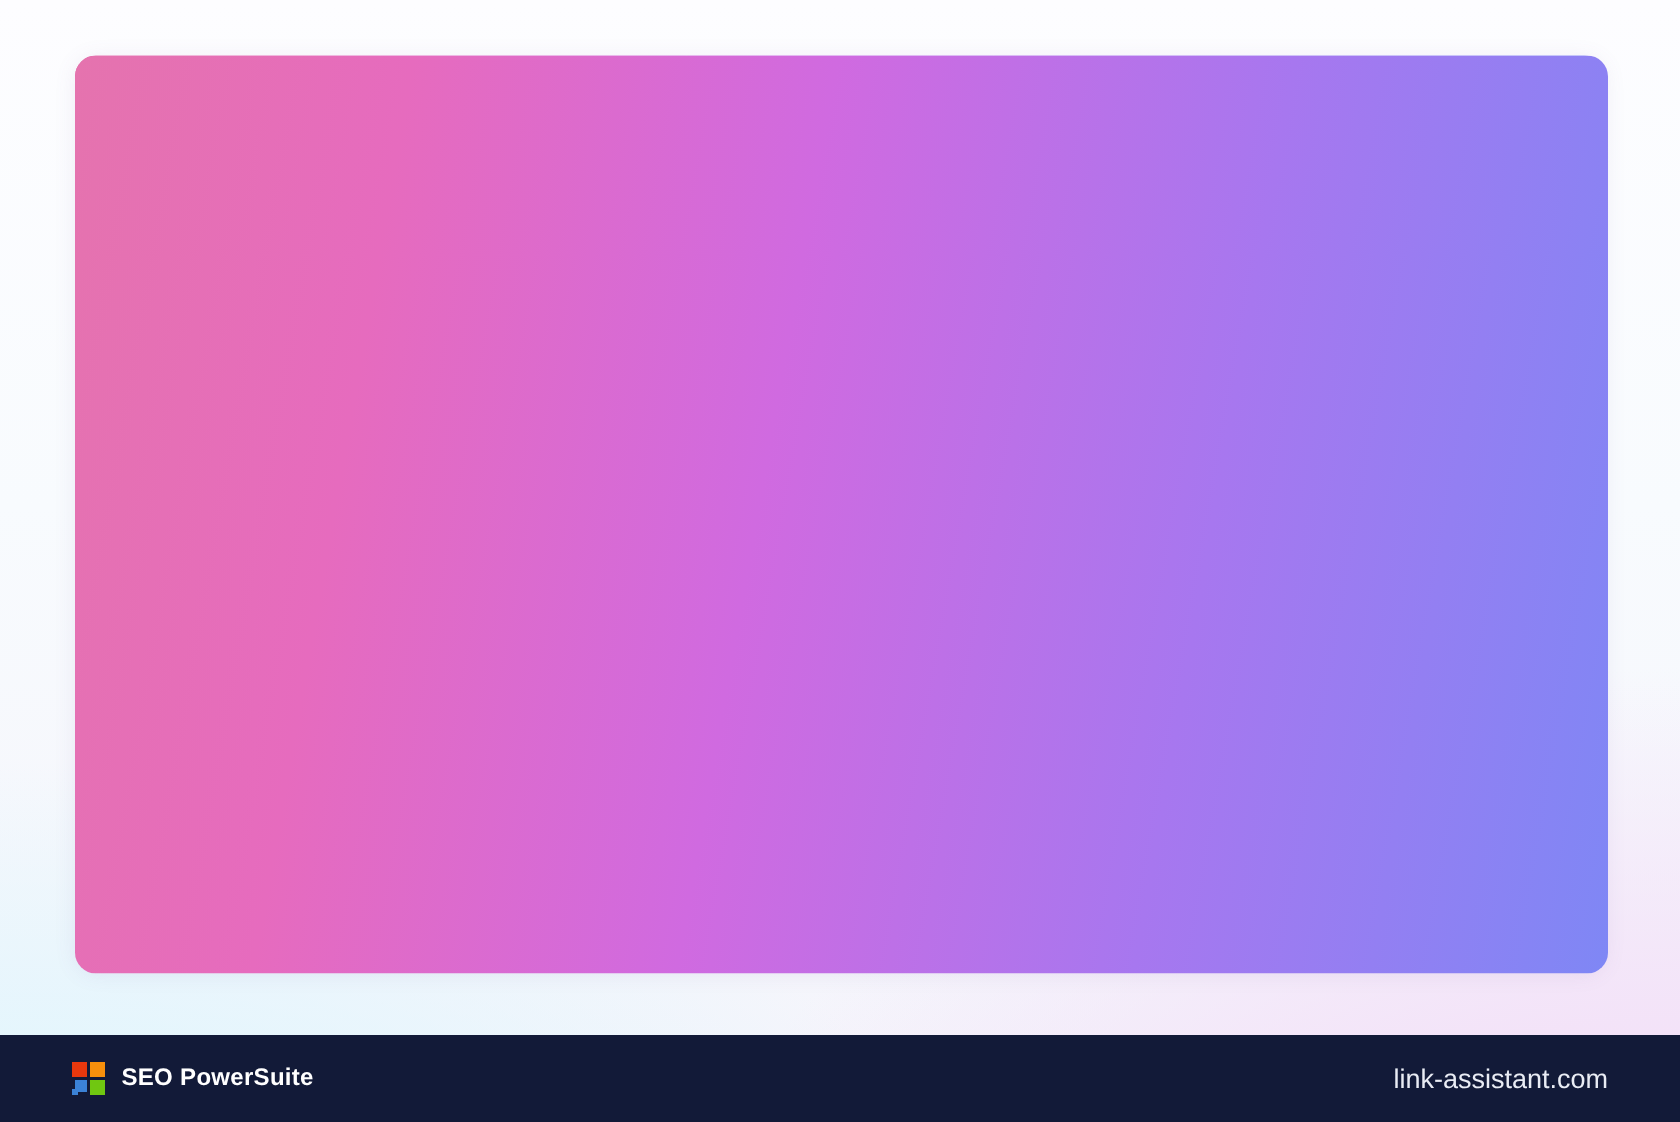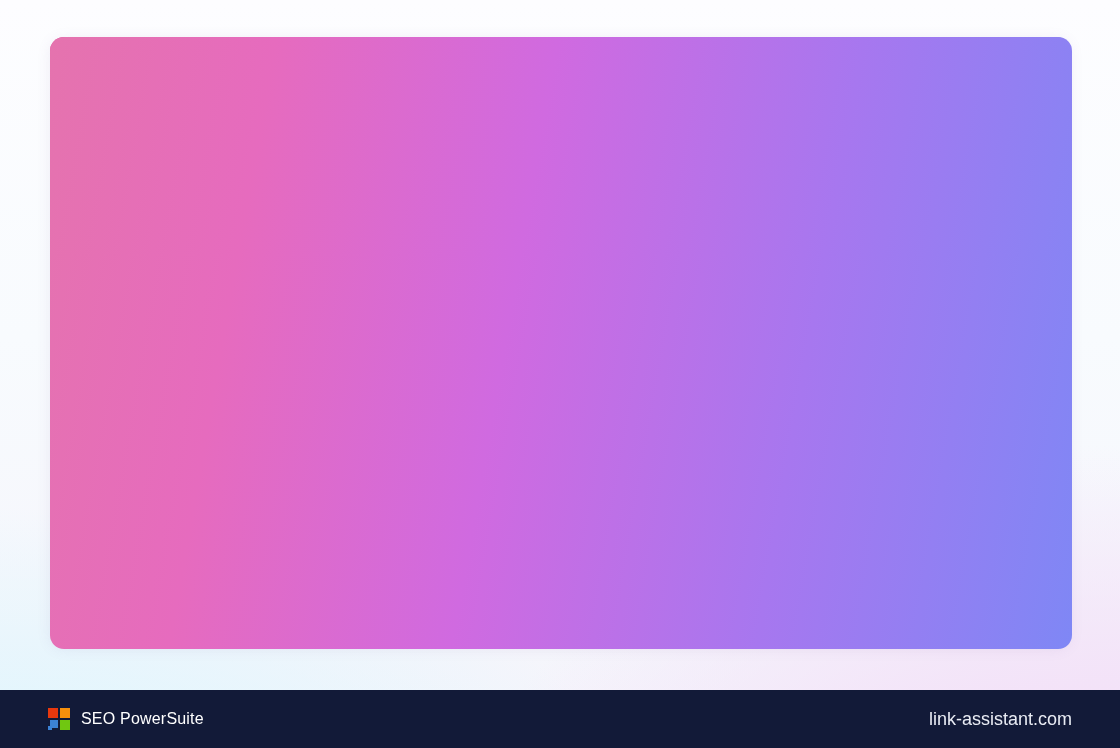--- a/index.html
+++ b/index.html
@@ -158,22 +158,22 @@
   .sq-tr { left: 12px;top: 0;   width: 10px; height: 10px; background: #f7900c; }
   .sq-bl { left: 2px; top: 12px;width: 8px;  height: 8px;  background: #3b82d6; }
   .sq-dot{ left: 0;   top: 18px;width: 4px;  height: 4px;  background: #3b82d6; }
   .sq-br { left: 12px;top: 12px;width: 10px; height: 10px; background: #70c711; }
 
   .brand-name {
     color: #ffffff;
     font-size: 16px;
     letter-spacing: 0.2px;
   }
-  .brand-name .thin { font-weight: normal; }
-  .brand-name .bold { font-weight: normal; }
+  .brand-name .thin { font-weight: bold; }
+  .brand-name .bold { font-weight: bold; }
 
   .footer-url {
     color: #e9ecf4;
     font-size: 18px;
   }
 </style>
 </head>
 <body>
 
 <div class="page">

